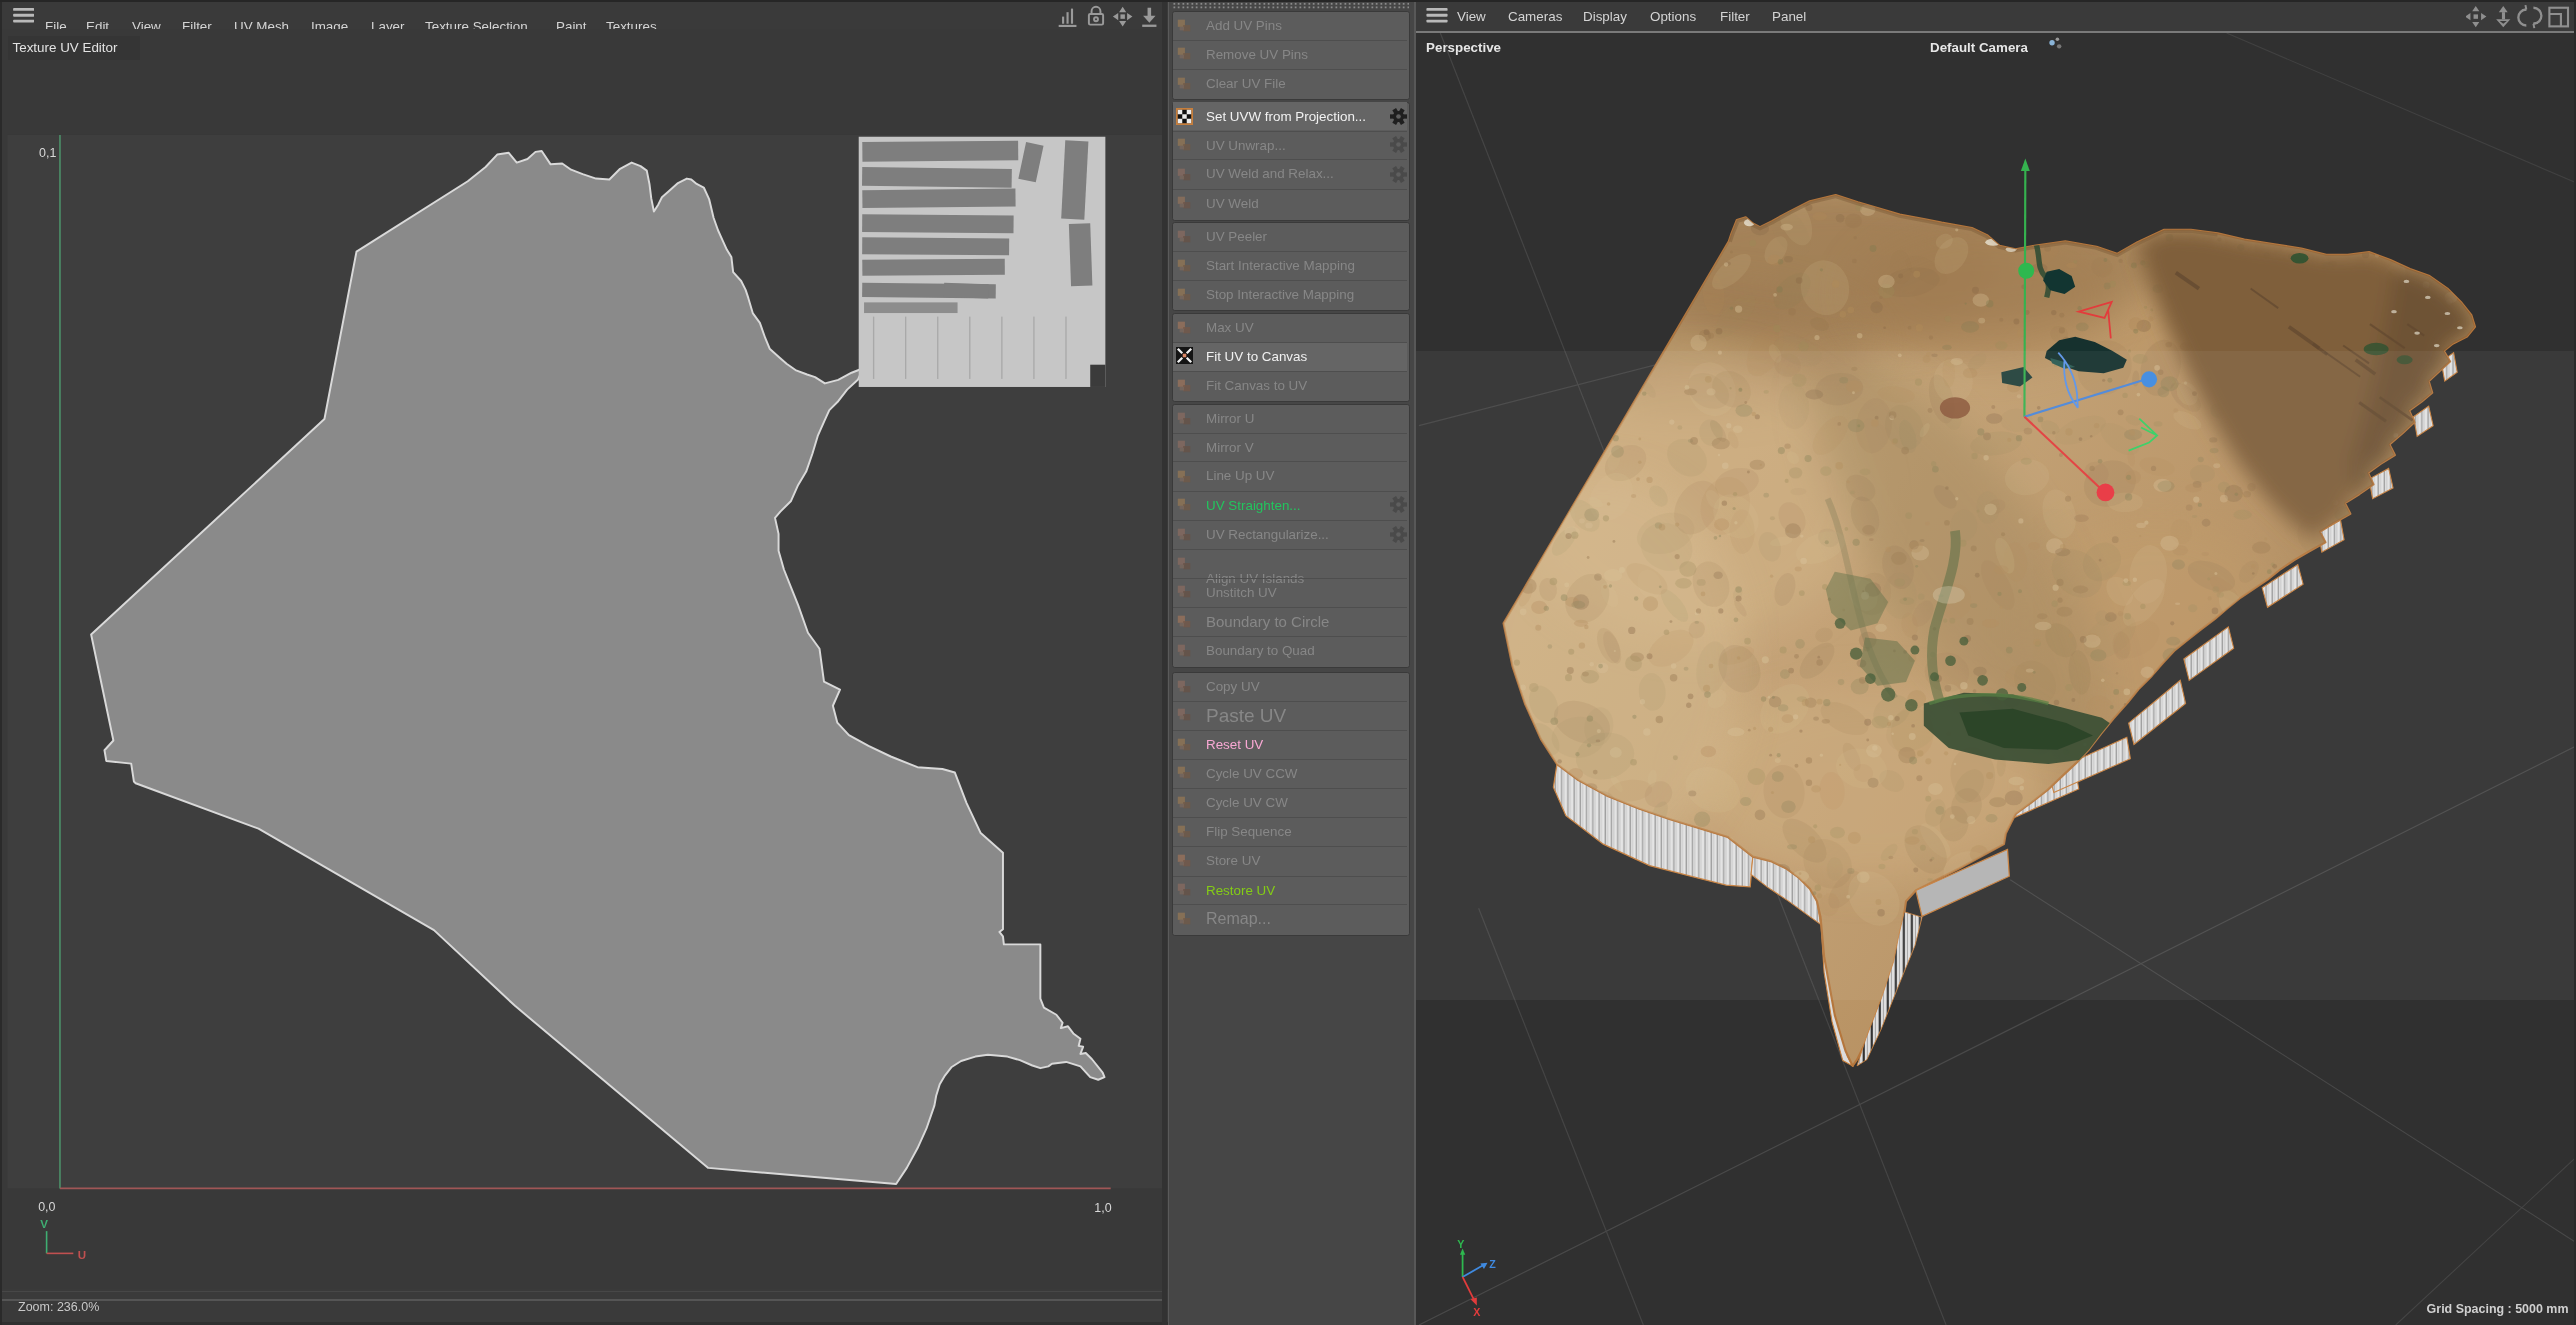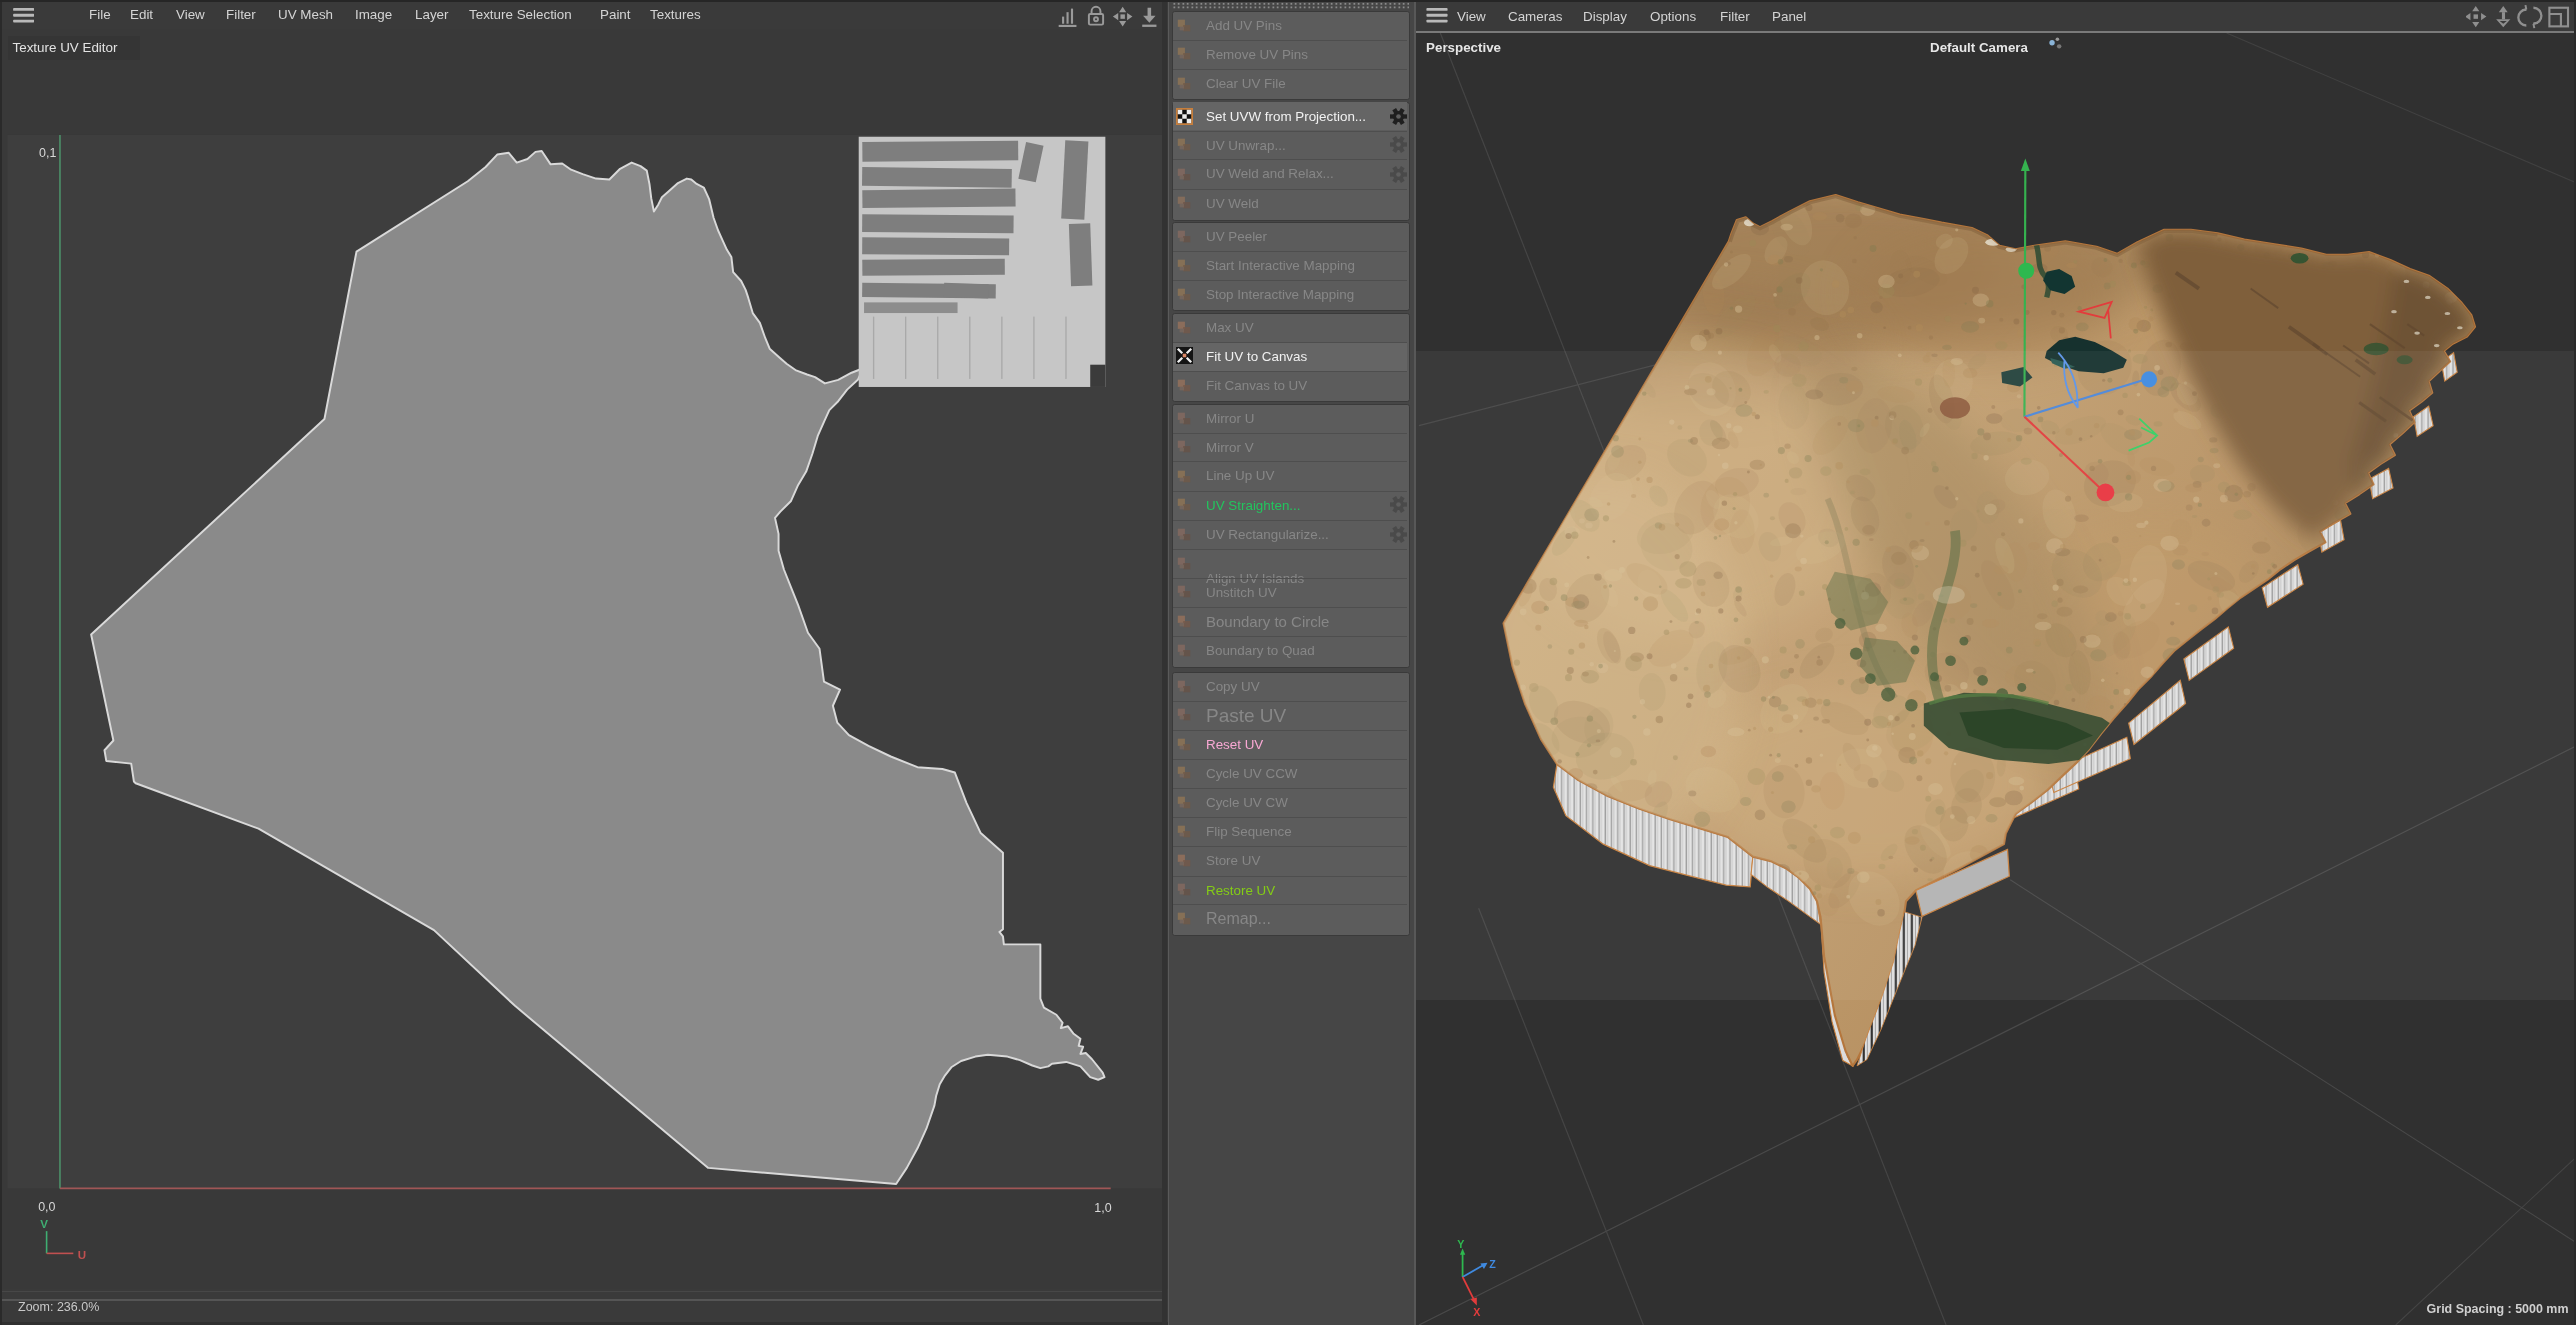--- a/index.html
+++ b/index.html
@@ -1,16 +1,16 @@
 <!DOCTYPE html>
 <html style="font-size:14.3px"><head><meta charset="utf-8">
 <style>
 html,body{margin:0;padding:0;background:#3a3a3a;}
 #root{position:relative;width:2576px;height:1325px;overflow:hidden;font-family:"Liberation Sans",sans-serif;background:#3a3a3a;}
-.mi{position:absolute;top:0;height:29px;line-height:29px;font-size:13.4px;color:#d4d4d4;white-space:nowrap;margin-left:44px;}
+.mi{position:absolute;top:12px;height:29px;line-height:29px;font-size:13.4px;color:#d4d4d4;white-space:nowrap;}
 .mi2{position:absolute;top:1.8px;height:29px;line-height:29px;font-size:13.4px;color:#d4d4d4;white-space:nowrap;}
 </style></head><body>
 <div id="root">
 
 <div style="position:absolute;left:0;top:0;width:1168px;height:29px;background:#3a3a3a"></div>
 <svg style="position:absolute;left:12.5px;top:8px" width="21.4" height="15" viewBox="0 0 24 17">
       <g fill="#b9b9b9">
         <rect width="24" height="3.2" rx="1"></rect>
         <rect y="6.6" width="24" height="3.2" rx="1"></rect>
         <rect y="13.2" width="24" height="3.2" rx="1"></rect>

